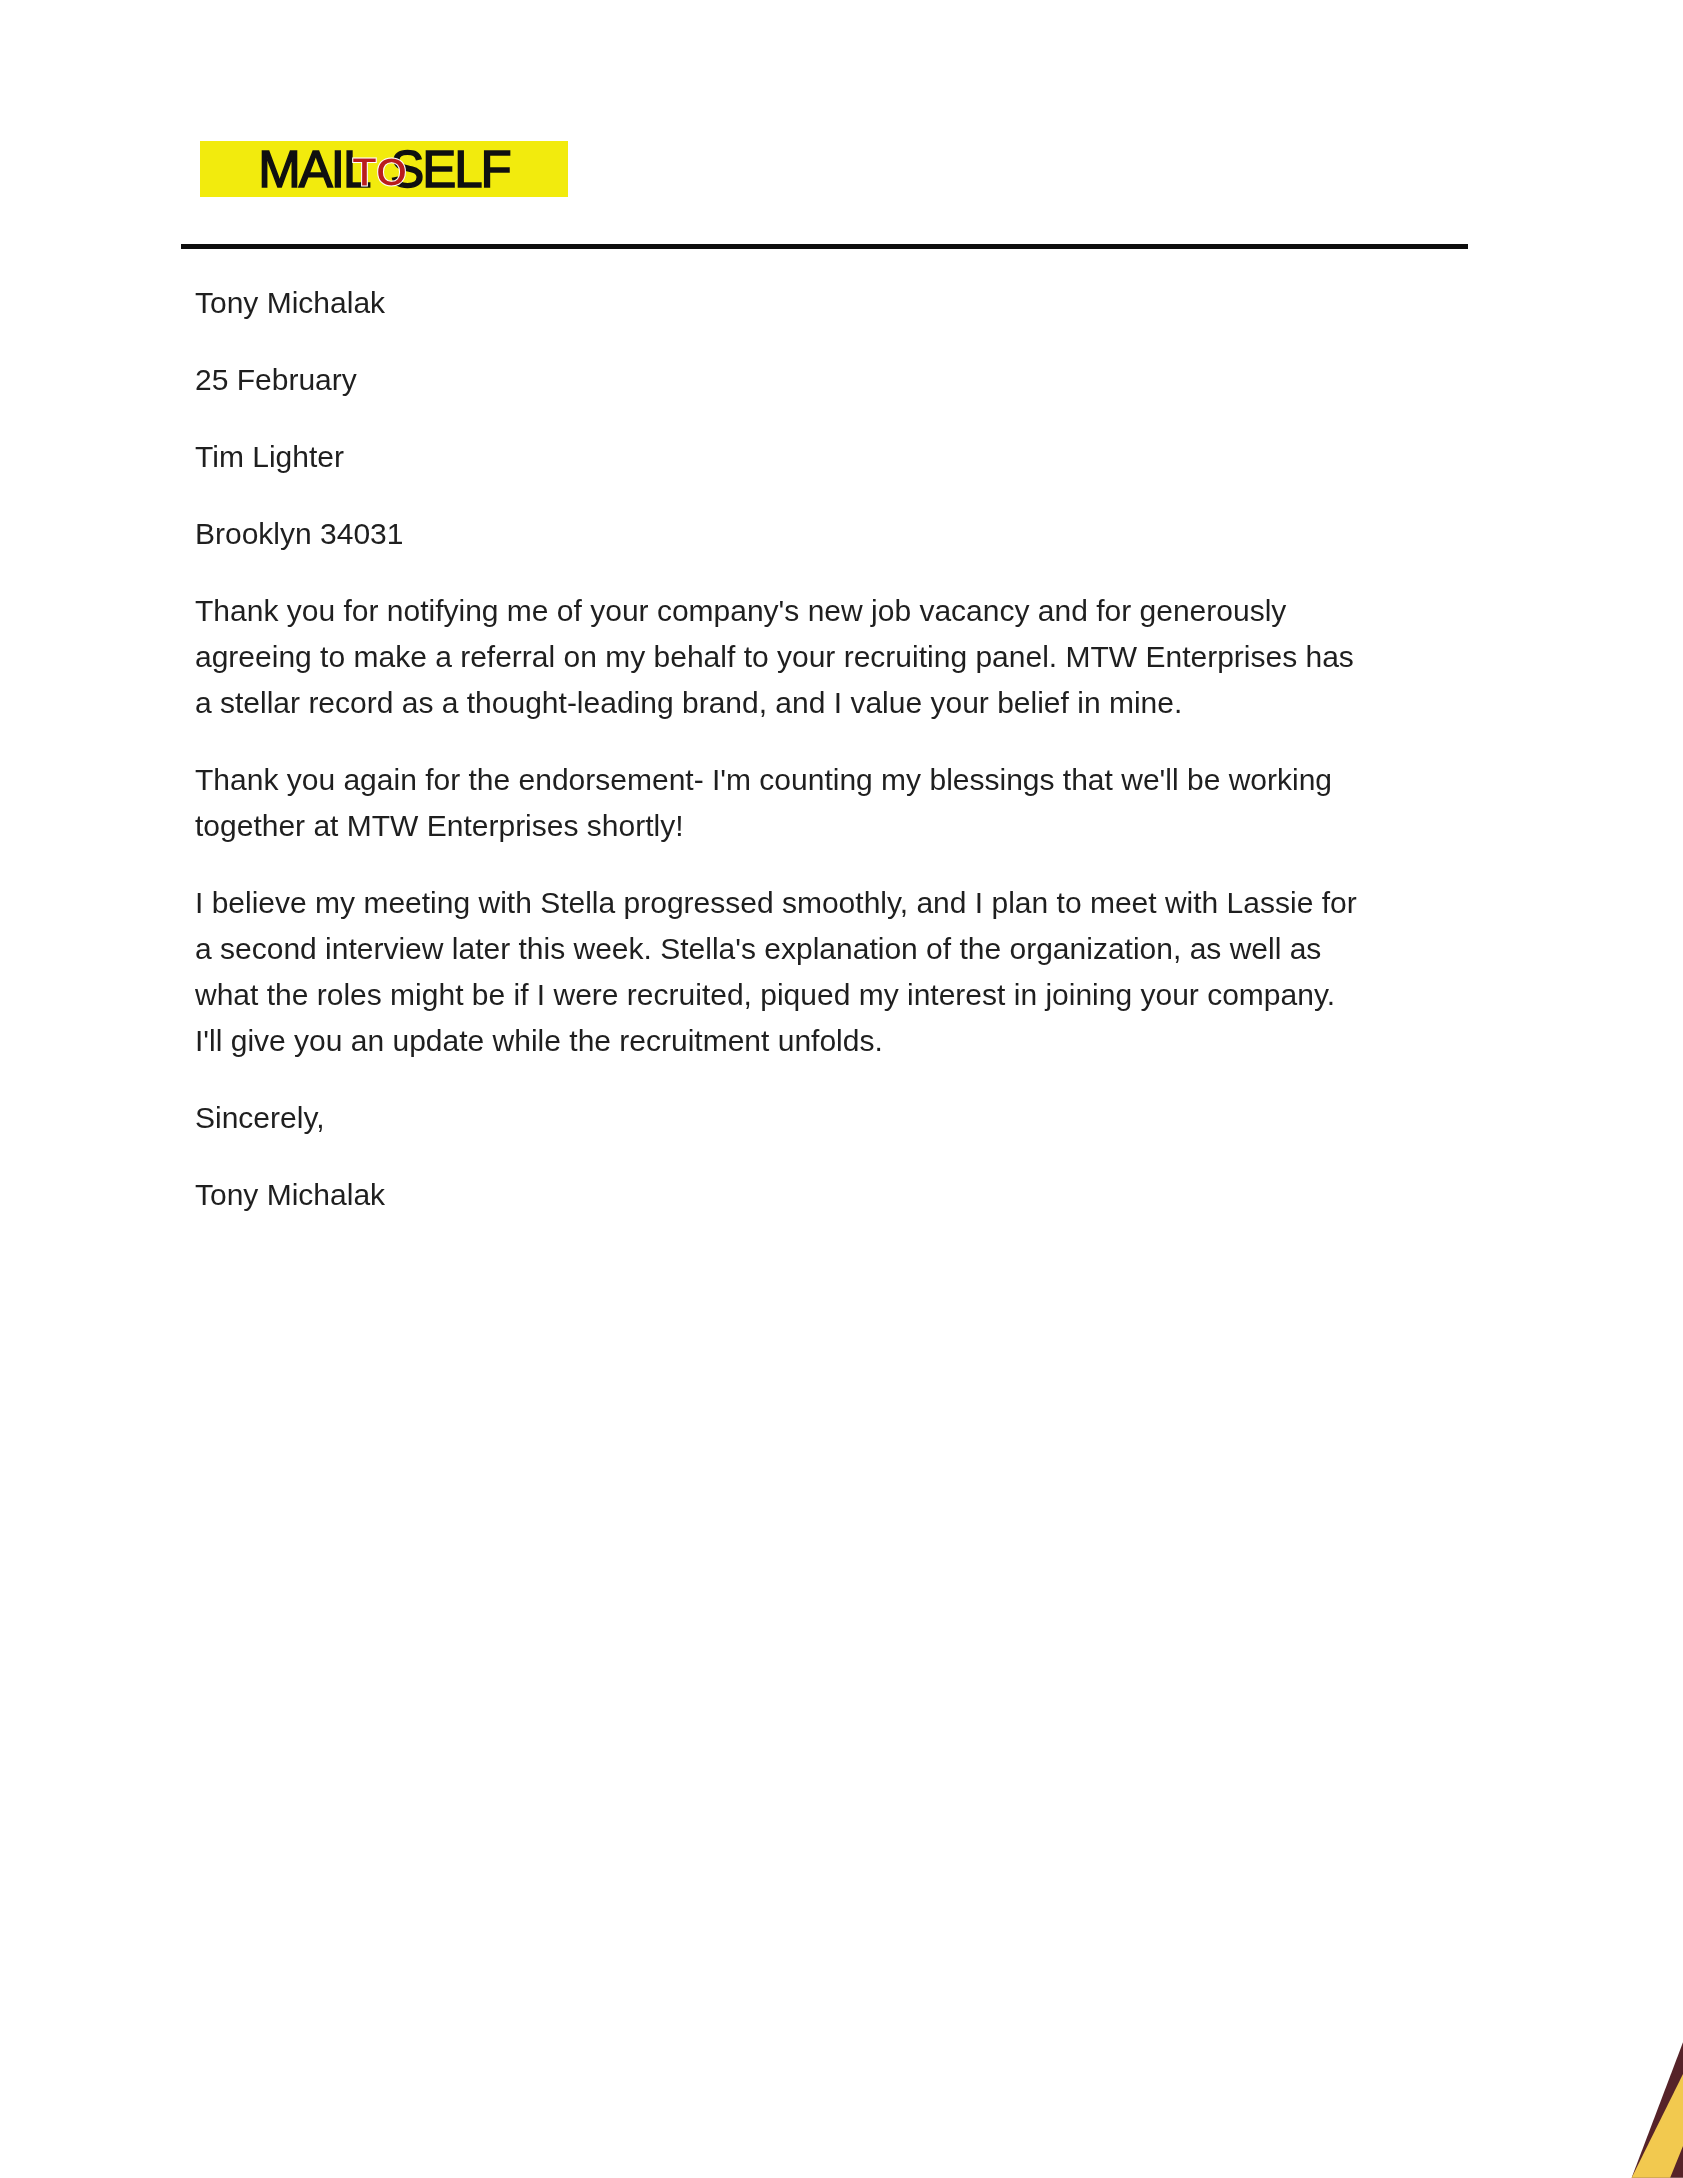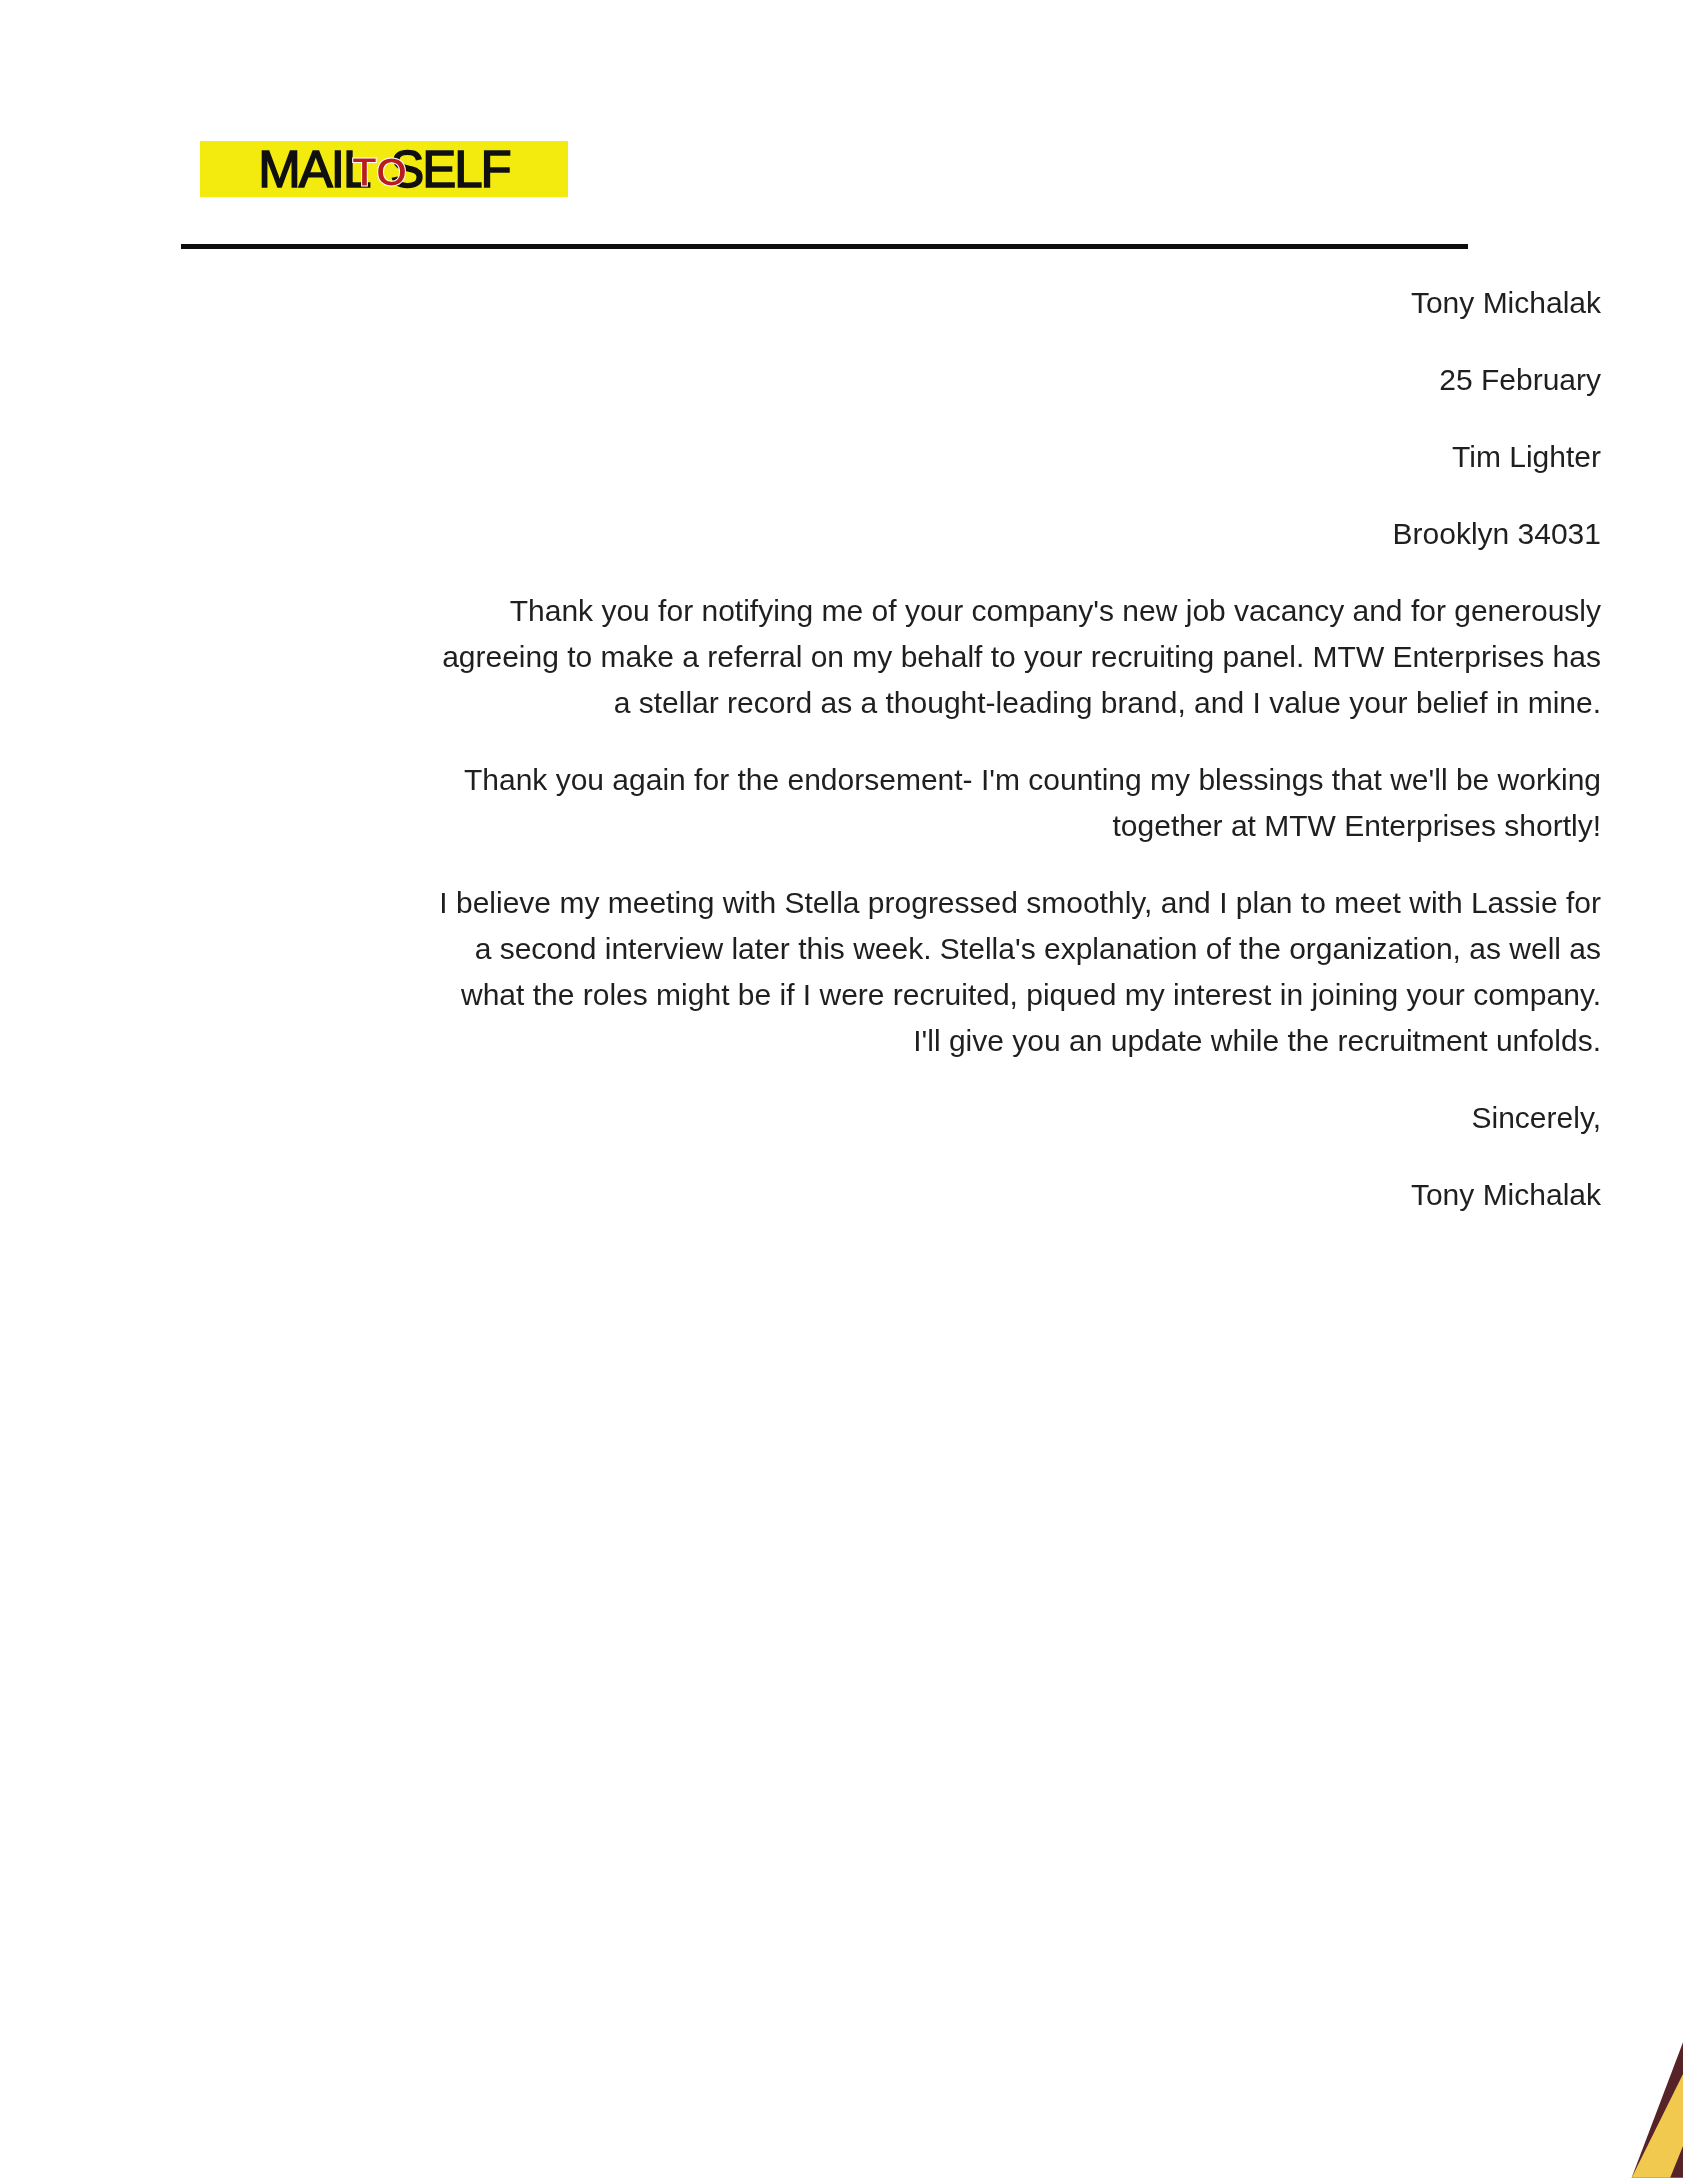--- a/index.html
+++ b/index.html
@@ -61,21 +61,20 @@
   }
   
   .content {
     position: absolute;
     left: 195px;
     top: 280px;
     width: 1406px;
     font-size: 30px;
     line-height: 46px;
     color: #1f1f1f;
-    text-align: right;
   }
   .content p {
     margin: 0 0 31px 0;
     white-space: pre;
   }
   
   .corner {
     position: absolute;
     right: 0;
     bottom: 0;

